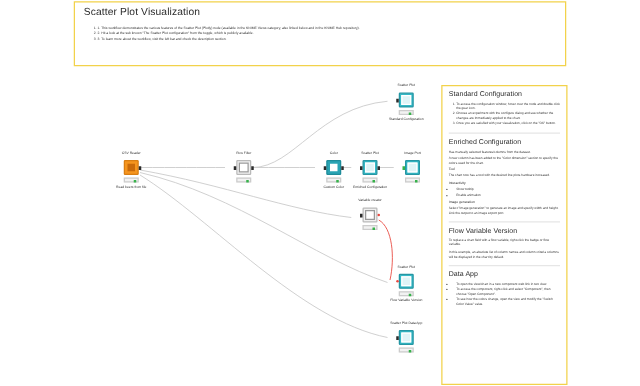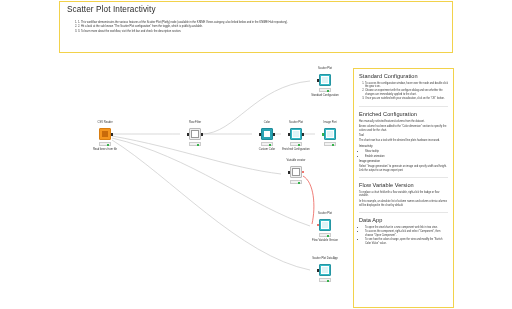--- a/index.html
+++ b/index.html
@@ -216,21 +216,21 @@
   .port.in  { left: 6.6px; }
   .port.out { left: 21.2px; }
   .port.data { background: #2b2b2b; }
   .port.red  { background: #e8483f; border-radius: 50%; width:2.2px; height:2.2px; top:5px; }
   .port.green{ background: #36b24a; }
 </style>
 </head>
 <body>
 
 <div class="top-annotation">
-  <div class="title">Scatter Plot Interactivity</div>
+  <div class="title">Scatter Plot Visualization</div>
   <ol>
     <li>1. This workflow demonstrates the various features of the Scatter Plot (Plotly) node (available in the KNIME Views category, also linked below and in the KNIME Hub repository).</li>
     <li>2. Hit a look at the sub known "The Scatter Plot configuration" from the toggle, which is publicly available.</li>
     <li>3. To learn more about the workflow, visit the left bar and check the description section.</li>
   </ol>
 </div>
 
 <div class="canvas">
 
   <svg class="edges" viewBox="0 0 353 253">

